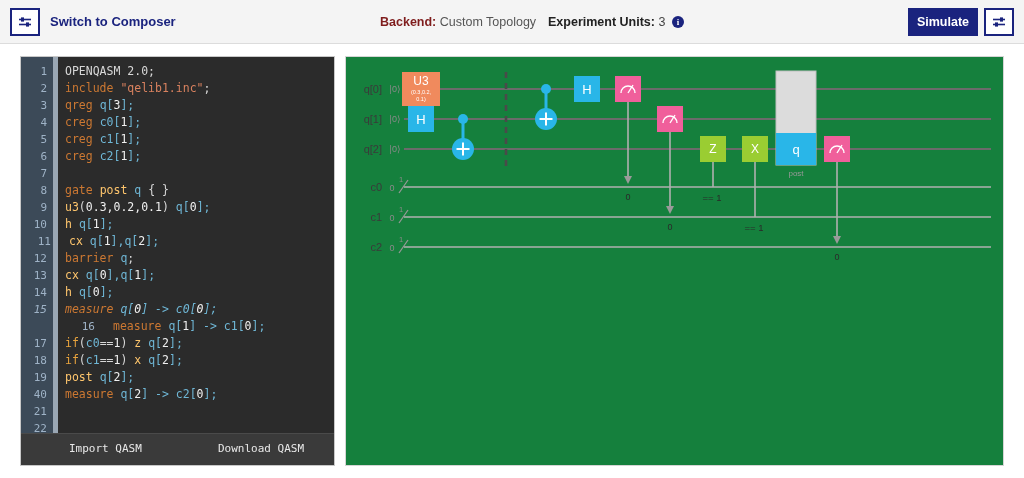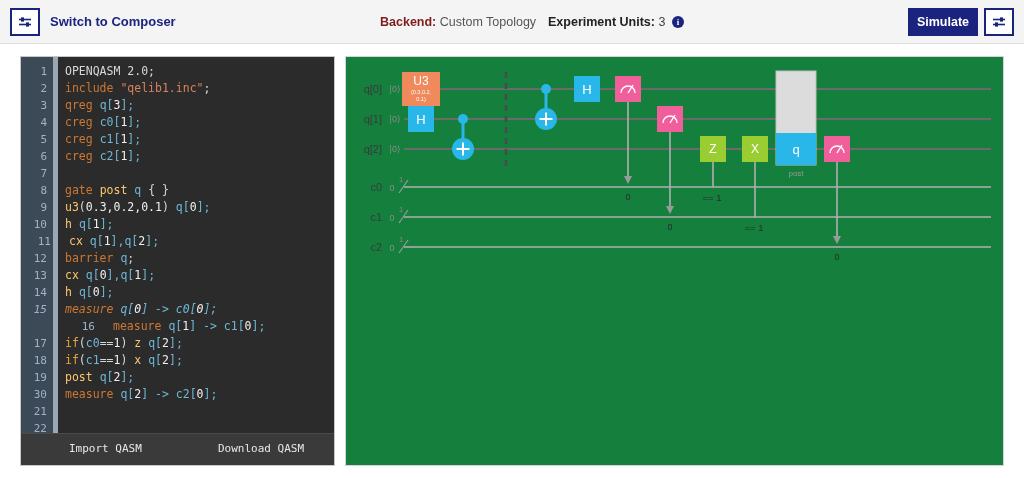--- a/index.html
+++ b/index.html
@@ -245,21 +245,21 @@
       <div class="code-line" style="top: 159px; position: absolute; left: 0px; width: 315px;"><span class="ln">10</span><span class="src"><span class="fn">h</span><span class="plain"> </span><span class="id">q[</span><span class="num">1</span><span class="id">];</span></span></div>
       <div class="code-line" style="top: 176px; position: absolute; left: 4px; width: 315px;"><span class="ln">11</span><span class="src"><span class="fn">cx</span><span class="plain"> </span><span class="id">q[</span><span class="num">1</span><span class="id">],q[</span><span class="num">2</span><span class="id">];</span></span></div>
       <div class="code-line" style="top: 193px; position: absolute; left: 0px; width: 315px;"><span class="ln">12</span><span class="src"><span class="kw">barrier</span><span class="plain"> </span><span class="id">q</span><span class="plain">;</span></span></div>
       <div class="code-line" style="top: 210px; position: absolute; left: 0px; width: 315px;"><span class="ln">13</span><span class="src"><span class="fn">cx</span><span class="plain"> </span><span class="id">q[</span><span class="num">0</span><span class="id">],q[</span><span class="num">1</span><span class="id">];</span></span></div>
       <div class="code-line" style="top: 227px; position: absolute; left: 0px; width: 315px;"><span class="ln">14</span><span class="src"><span class="fn">h</span><span class="plain"> </span><span class="id">q[</span><span class="num">0</span><span class="id">];</span></span></div>
       <div class="code-line" style="top: 244px; position: absolute; left: 0px; width: 315px; font-style: italic;"><span class="ln">15</span><span class="src"><span class="kw">measure</span><span class="plain"> </span><span class="id">q[</span><span class="num">0</span><span class="id">] -&gt; c0[</span><span class="num">0</span><span class="id">];</span></span></div>
       <div class="code-line" style="top: 261px; position: absolute; left: 0px; width: 315px; margin-left: 48px;"><span class="ln">16</span><span class="src"><span class="kw">measure</span><span class="plain"> </span><span class="id">q[</span><span class="num">1</span><span class="id">] -&gt; c1[</span><span class="num">0</span><span class="id">];</span></span></div>
       <div class="code-line" style="top: 278px; position: absolute; left: 0px; width: 315px;"><span class="ln">17</span><span class="src"><span class="kw2">if</span><span class="plain">(</span><span class="id">c0</span><span class="plain">==</span><span class="num">1</span><span class="plain">) </span><span class="fn">z</span><span class="plain"> </span><span class="id">q[</span><span class="num">2</span><span class="id">];</span></span></div>
       <div class="code-line" style="top: 295px; position: absolute; left: 0px; width: 315px;"><span class="ln">18</span><span class="src"><span class="kw2">if</span><span class="plain">(</span><span class="id">c1</span><span class="plain">==</span><span class="num">1</span><span class="plain">) </span><span class="fn">x</span><span class="plain"> </span><span class="id">q[</span><span class="num">2</span><span class="id">];</span></span></div>
       <div class="code-line" style="top: 312px; position: absolute; left: 0px; width: 315px;"><span class="ln">19</span><span class="src"><span class="fn">post</span><span class="plain"> </span><span class="id">q[</span><span class="num">2</span><span class="id">];</span></span></div>
-      <div class="code-line" style="top: 329px; position: absolute; left: 0px; width: 315px;"><span class="ln">30</span><span class="src"><span class="kw">measure</span><span class="plain"> </span><span class="id">q[</span><span class="num">2</span><span class="id">] -&gt; c2[</span><span class="num">0</span><span class="id">];</span></span></div>
+      <div class="code-line" style="top: 329px; position: absolute; left: 0px; width: 315px;"><span class="ln">40</span><span class="src"><span class="kw">measure</span><span class="plain"> </span><span class="id">q[</span><span class="num">2</span><span class="id">] -&gt; c2[</span><span class="num">0</span><span class="id">];</span></span></div>
       <div class="code-line" style="top: 346px; position: absolute; left: 0px; width: 315px;"><span class="ln">21</span><span class="src"></span></div>
       <div class="code-line" style="top: 363px; position: absolute; left: 0px; width: 315px;"><span class="ln">22</span><span class="src"></span></div>
     </div>
   <div id="editor-footer">
     <div class="footer-btn" id="import-qasm-btn">Import QASM</div>
     <div class="footer-btn" id="download-qasm-btn">Download QASM</div>
   </div>
 </div>
 
 <div id="circuit-panel">

